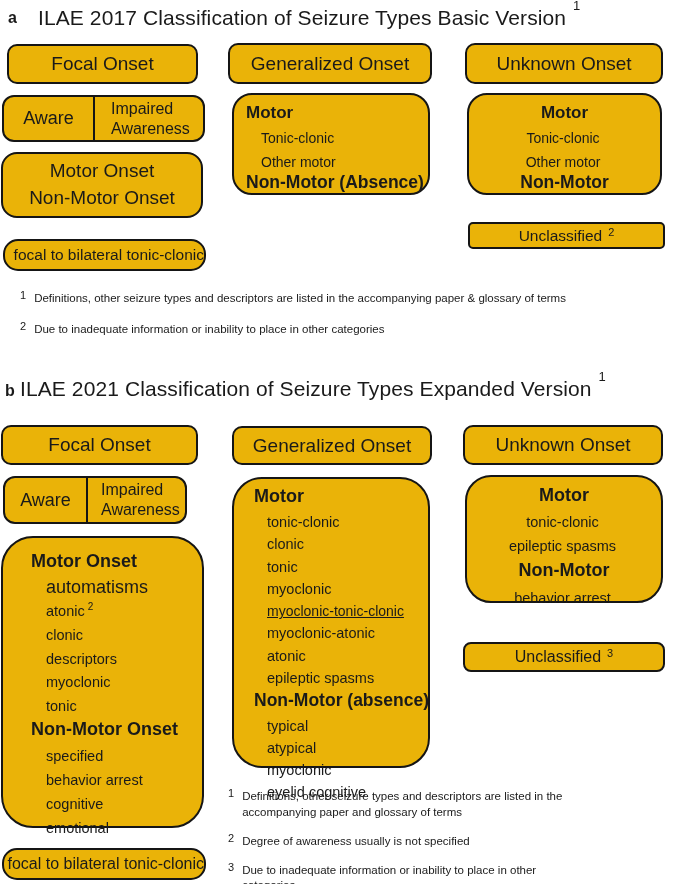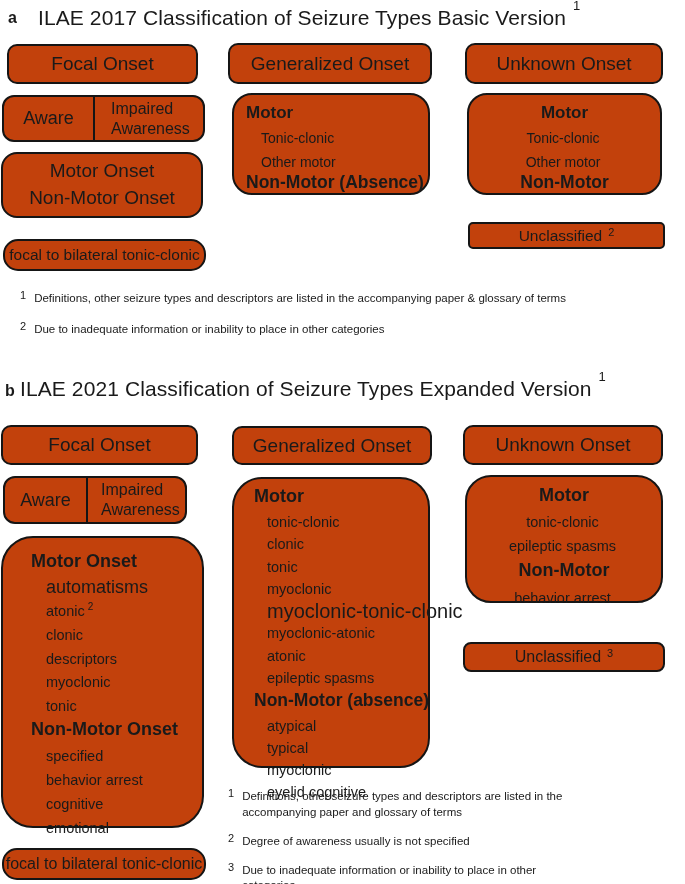--- a/index.html
+++ b/index.html
@@ -1,27 +1,27 @@
 <!DOCTYPE html>
 <html><head>
 <meta charset="utf-8">
 <style>
   html,body { margin:0; padding:0; background:#fff; }
   body { font-family:"Liberation Sans", sans-serif; color:#1a1a1a; }
   .canvas { position:relative; width:685px; height:884px; background:#fff; overflow:hidden; }
-  .box { position:absolute; border:2.2px solid #151515; background:#c2410c; box-sizing:border-box; }
+  .box { position:absolute; border:2.2px solid #151515; background:#eab308; box-sizing:border-box; }
   .panel-label { position:absolute; font-weight:bold; font-size:16px; }
   .panel-title { position:absolute; font-size:21px; white-space:nowrap; letter-spacing:0.1px; }
   .tsup { font-size:13px; position:relative; top:-7px; margin-left:7px; }
   .hdr-box { border-radius:10px; display:flex; align-items:center; justify-content:center; font-size:19px; }
   .aware-box { border-radius:12px; display:flex; align-items:stretch; }
   .aware-cell { display:flex; align-items:center; justify-content:center; font-size:18px; box-sizing:border-box; }
   .impaired-cell { border-left:2.2px solid #151515; font-size:16px; line-height:1.22; display:flex; flex-direction:column; justify-content:center; align-items:flex-start; padding-left:16px; }
   .center2-box { border-radius:16px; display:flex; flex-direction:column; align-items:center; justify-content:center; font-size:19px; line-height:1.42; }
-  .pill-box { border-radius:15px; display:flex; align-items:center; justify-content:center; font-size:15.5px; }
+  .pill-box { border-radius:15px; display:flex; align-items:center; justify-content:flex-end; font-size:15.5px; }
   .uncl-box { display:flex; align-items:center; justify-content:center; font-size:15.5px; }
   .cat-box { box-sizing:border-box; }
   .cat-h { font-weight:bold; font-size:17px; line-height:23px; white-space:nowrap; }
   .cat-item { font-size:14px; line-height:19px; padding-left:15px; white-space:nowrap; }
   .tall .cat-h { line-height:26px; font-size:17.5px; }
   .tight .cat-item { line-height:18.5px; }
   .centered { text-align:center; }
   .centered .cat-item { padding-left:0; }
   .isup { font-size:10px; margin-left:3px; }
   .usup { font-size:11px; position:relative; top:-4px; margin-left:6px; }
@@ -172,34 +172,34 @@
     <div>
 
         <div class="cat-item" style="font-size:14.5px; padding-left:13px;"><span>tonic-clonic</span><sup class="isup"></sup></div>
 
         <div class="cat-item" style="font-size:14.5px; padding-left:13px;"><span>clonic</span><sup class="isup"></sup></div>
 
         <div class="cat-item" style="font-size:14.5px; padding-left:13px;"><span>tonic</span><sup class="isup"></sup></div>
 
         <div class="cat-item" style="font-size:14.5px; padding-left:13px;"><span>myoclonic</span><sup class="isup"></sup></div>
 
-        <div class="cat-item" style="font-size:20px; padding-left:13px;"><span>myoclonic-tonic-clonic</span><sup class="isup"></sup></div>
+        <div class="cat-item" style="font-size:14px; padding-left:13px;text-decoration:underline;"><span>myoclonic-tonic-clonic</span><sup class="isup"></sup></div>
 
         <div class="cat-item" style="font-size:14.5px; padding-left:13px;"><span>myoclonic-atonic</span><sup class="isup"></sup></div>
 
         <div class="cat-item" style="font-size:14.5px; padding-left:13px;"><span>atonic</span><sup class="isup"></sup></div>
 
         <div class="cat-item" style="font-size:14.5px; padding-left:13px;"><span>epileptic spasms</span><sup class="isup"></sup></div>
       </div>
     <div class="cat-h">Non-Motor (absence)</div>
     <div>
 
+        <div class="cat-item" style="font-size:14.5px; padding-left:13px; line-height:18px;"><span>typical</span><sup class="isup"></sup></div>
+
         <div class="cat-item" style="font-size:14.5px; padding-left:13px; line-height:18px;"><span>atypical</span><sup class="isup"></sup></div>
-
-        <div class="cat-item" style="font-size:14.5px; padding-left:13px; line-height:18px;"><span>typical</span><sup class="isup"></sup></div>
 
         <div class="cat-item" style="font-size:14.5px; padding-left:13px; line-height:18px;"><span>myoclonic</span><sup class="isup"></sup></div>
 
         <div class="cat-item" style="font-size:14.5px; padding-left:13px; line-height:18px;"><span>eyelid cognitive</span><sup class="isup"></sup></div>
       </div>
   </div>
 
   <div class="box cat-box centered tall" style="left:465px; top:475px; width:198px; height:128px; border-radius:26px; padding-top:5px;">
     <div class="cat-h" style="font-size:18px;">Motor</div>
     <div>

